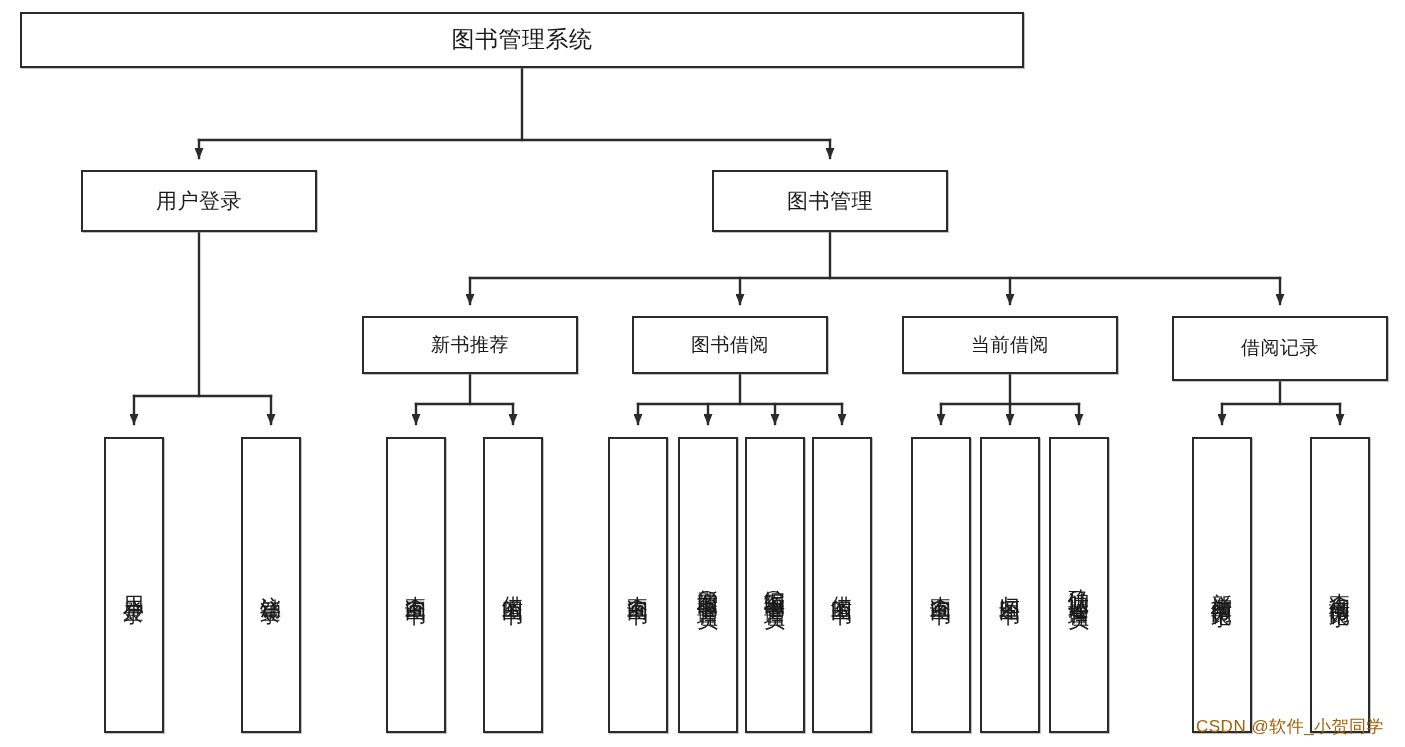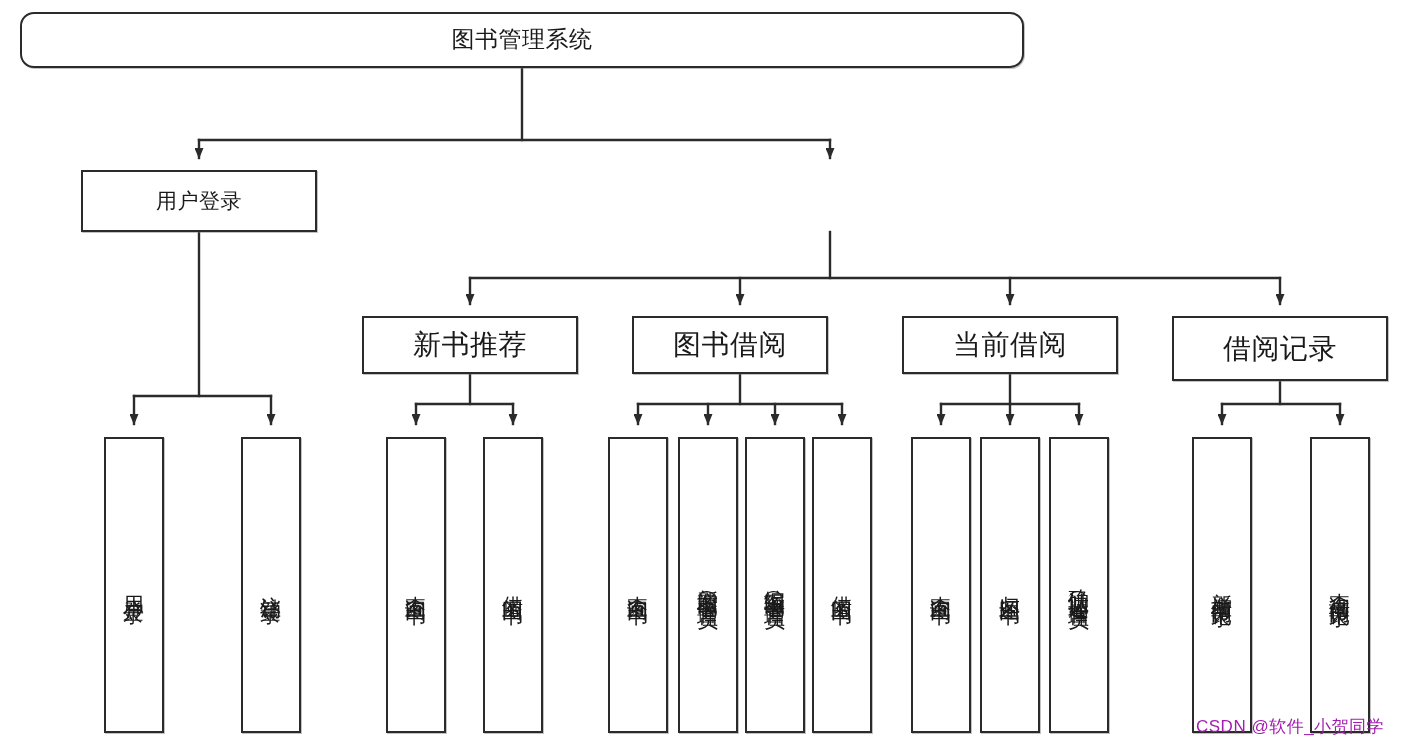--- a/index.html
+++ b/index.html
@@ -37,32 +37,32 @@
   }
   .node-label {
     color: #1a1a1a;
     text-align: center;
     line-height: 1.18;
     letter-spacing: 0.5px;
     white-space: nowrap;
   }
   .lvl-root .node-label { font-size: 23px; }
   .lvl-2 .node-label { font-size: 21px; }
-  .lvl-3 .node-label { font-size: 28px; }
+  .lvl-3 .node-label { font-size: 19px; }
   .leaf .node-label {
     writing-mode: vertical-rl;
     text-orientation: upright;
     font-size: 21px;
     letter-spacing: 3px;
     line-height: 1;
     max-height: 268px;
   }
   .watermark {
     position: absolute;
-    color: #a21caf;
+    color: #a16207;
     font-size: 17px;
     white-space: nowrap;
     letter-spacing: 0.5px;
     pointer-events: none;
   }
 </style>
 </head>
 <body>
 
 <div id="canvas">
@@ -116,26 +116,29 @@
       <path d="M 1010 404 L 1010 424" marker-end="url(#arrowdown)"></path>
       <path d="M 1079 404 L 1079 424" marker-end="url(#arrowdown)"></path>
 
       <path d="M 1280 374 L 1280 404"></path>
       <path d="M 1222 404 L 1340 404"></path>
       <path d="M 1222 404 L 1222 424" marker-end="url(#arrowdown)"></path>
       <path d="M 1340 404 L 1340 424" marker-end="url(#arrowdown)"></path>
     </g>
   </svg>
 
-  <div class="node-box lvl-root" style="left:20px; top:12px; width:1004px; height:56px;border-radius:14px;">
+  <div class="node-box lvl-root" style="left:20px; top:12px; width:1004px; height:56px;">
     <span class="node-label">图书管理系统</span>
   </div>
 
   <div class="node-box lvl-2" style="left:81px; top:170px; width:236px; height:62px;">
     <span class="node-label">用户登录</span>
+  </div>
+  <div class="node-box lvl-2" style="left:712px; top:170px; width:236px; height:62px;">
+    <span class="node-label">图书管理</span>
   </div>
 
   <div class="node-box lvl-3" style="left:362px; top:316px; width:216px; height:58px;">
     <span class="node-label">新书推荐</span>
   </div>
   <div class="node-box lvl-3" style="left:632px; top:316px; width:196px; height:58px;">
     <span class="node-label">图书借阅</span>
   </div>
   <div class="node-box lvl-3" style="left:902px; top:316px; width:216px; height:58px;">
     <span class="node-label">当前借阅</span>

